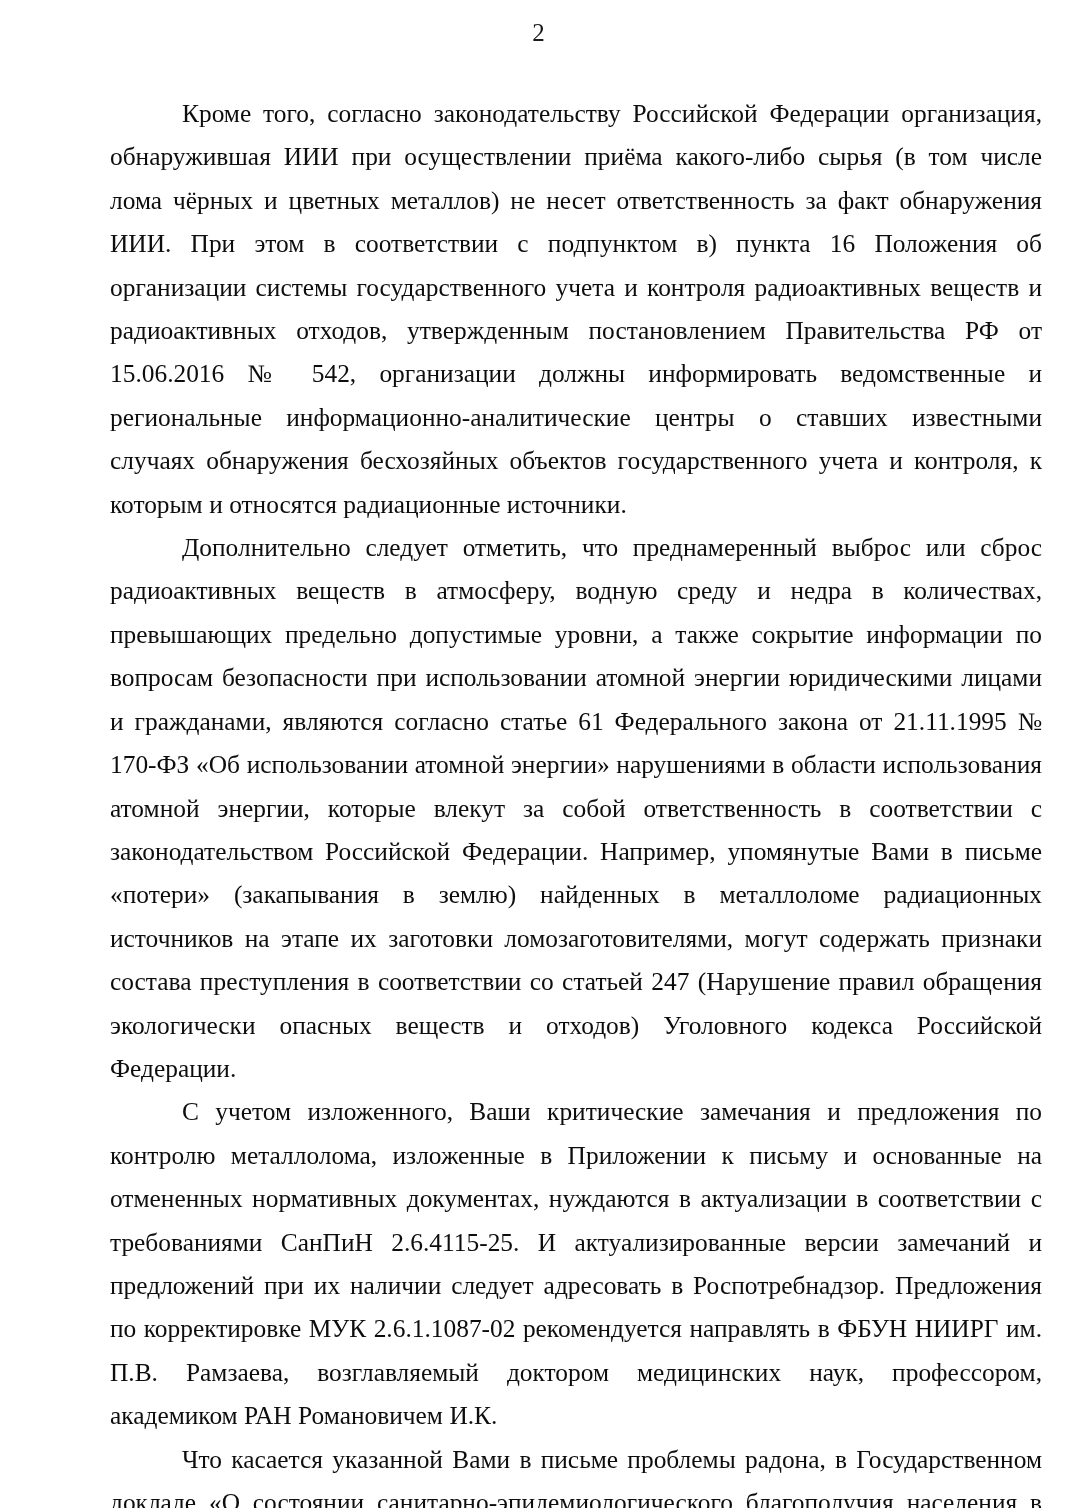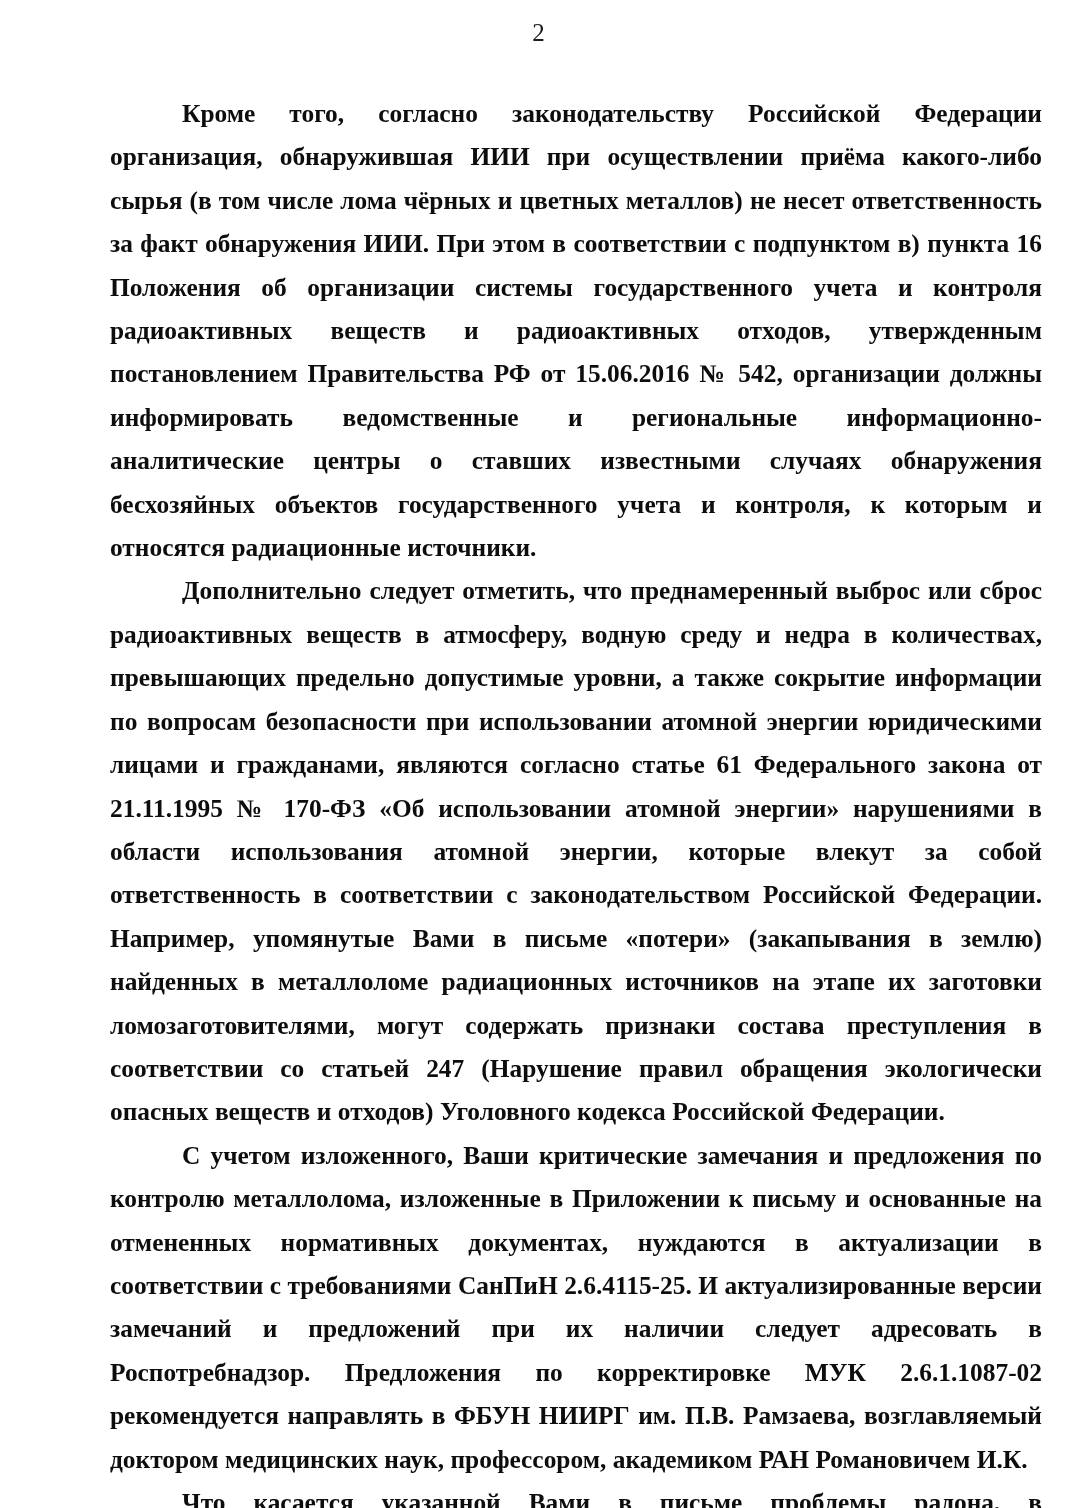--- a/index.html
+++ b/index.html
@@ -46,21 +46,20 @@
     color: #0d0d0d;
     -webkit-font-smoothing: antialiased;
   }
 
   .body-text p {
     margin: 0 0 0 0;
     text-indent: 72px;
     text-align: justify;
     hyphens: none;
     word-spacing: 0.1px;
-    font-weight: bold;
   }
 
   .body-text p:last-child {
     text-align: justify;
   }
 </style>
 </head>
 <body>
 
 <div class="page">

